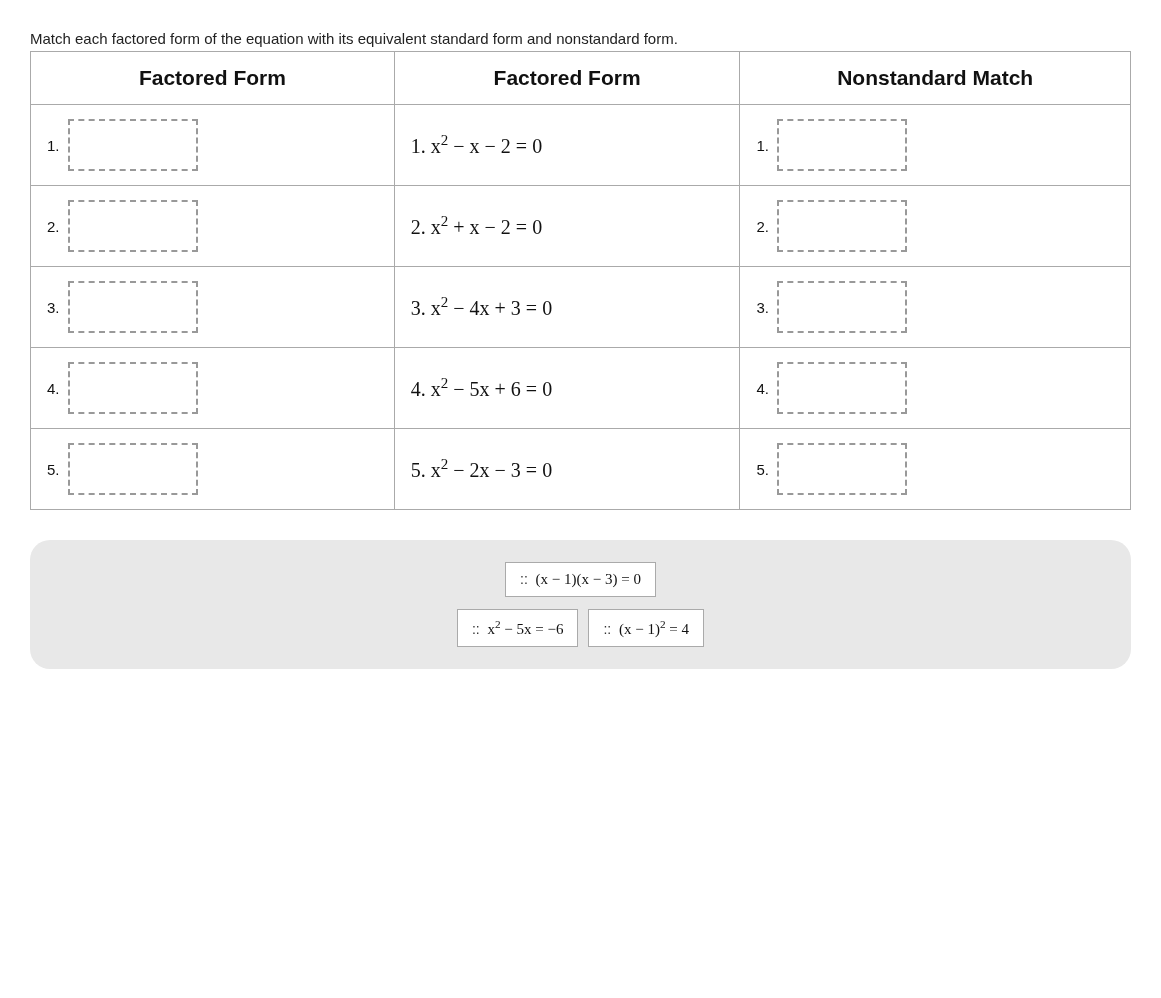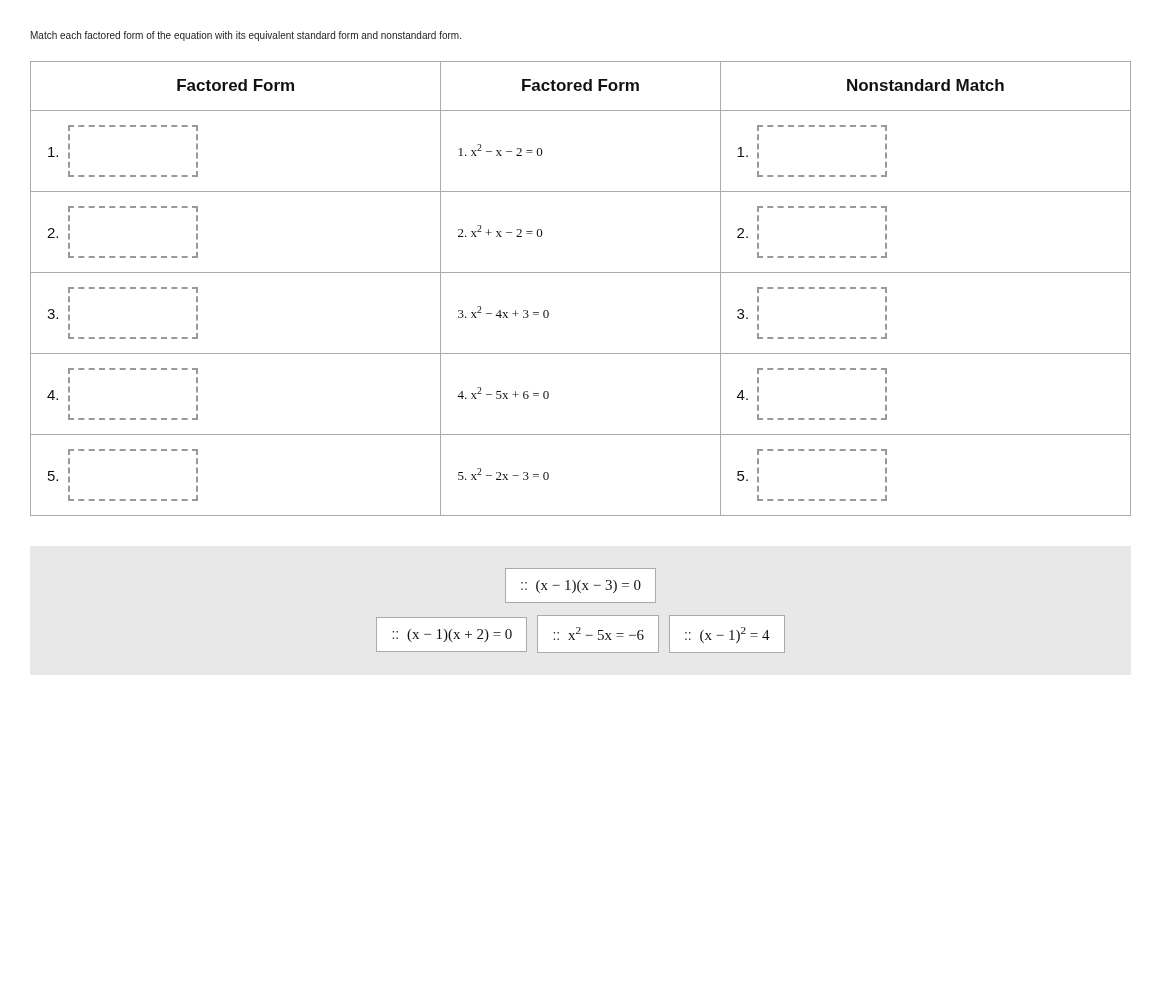--- a/index.html
+++ b/index.html
@@ -4,40 +4,40 @@
   <style>
     * { box-sizing: border-box; margin: 0; padding: 0; }
     body {
       font-family: Georgia, 'Times New Roman', serif;
       background: #fff;
       padding: 30px;
       font-size: 16px;
       color: #111;
     }
     .instruction {
-      font-size: 10px;
-      margin-bottom: 20px;
+      font-size: 15px;
+      margin-bottom: 4px;
       font-family: Arial, sans-serif;
       color: #222;
     }
     .main-table {
       width: 100%;
       border-collapse: collapse;
       border: 1.5px solid #aaa;
     }
     .main-table th, .main-table td {
       border: 1.5px solid #aaa;
       padding: 0;
       vertical-align: middle;
     }
     .main-table th {
       text-align: center;
       font-family: Arial, sans-serif;
       font-weight: bold;
-      font-size: 17px;
+      font-size: 21px;
       padding: 14px 0;
       background: #fff;
     }
     .cell-content {
       display: flex;
       align-items: center;
       padding: 14px 16px;
       min-height: 80px;
     }
     .row-number {
@@ -47,31 +47,32 @@
       flex-shrink: 0;
     }
     .dashed-box {
       border: 2px dashed #999;
       width: 130px;
       height: 52px;
       flex-shrink: 0;
     }
     .math-expr {
       font-family: Georgia, 'Times New Roman', serif;
-      font-size: 13px;
+      font-size: 20px;
     }
     
     .answer-bank {
       background: #e8e8e8;
       margin-top: 30px;
       padding: 22px 16px;
       display: flex;
       flex-direction: column;
       align-items: center;
       gap: 12px;
+      border-radius: 20px;
     }
     .answer-row {
       display: flex;
       gap: 10px;
       align-items: center;
       flex-wrap: wrap;
       justify-content: center;
     }
     .answer-tile {
       border: 1.5px solid #aaa;
@@ -201,17 +202,16 @@
         </td>
       </tr>
     </tbody>
 </table>
 
 <div class="answer-bank">
   <div class="answer-row" id="ans-row-1">
       <div class="answer-tile"><span class="colon-prefix">::</span> (x − 1)(x − 3) = 0</div>
     </div>
   <div class="answer-row" id="ans-row-2">
-      <div class="answer-tile"><span class="colon-prefix">::</span> (x − 1)(x + 2) = 0</div>
       <div class="answer-tile"><span class="colon-prefix">::</span> x<sup>2</sup> − 5x = −6</div>
       <div class="answer-tile"><span class="colon-prefix">::</span> (x − 1)<sup>2</sup> = 4</div>
     </div>
 </div>
 
 </body></html>

